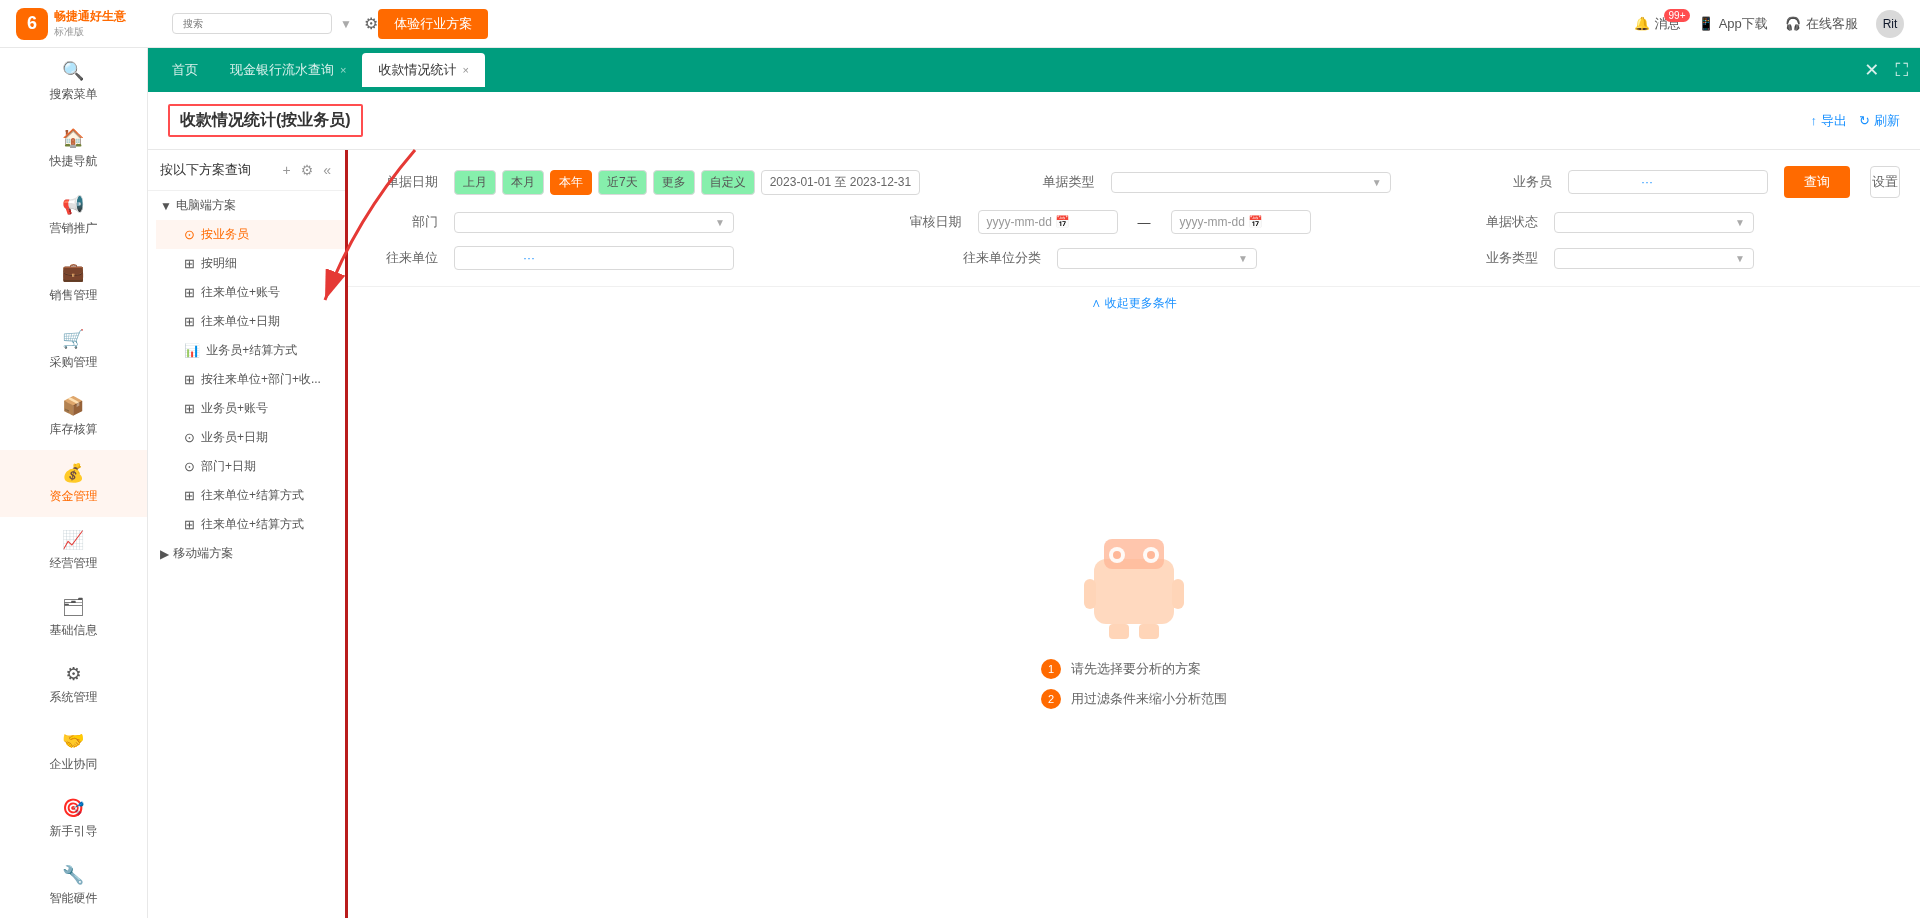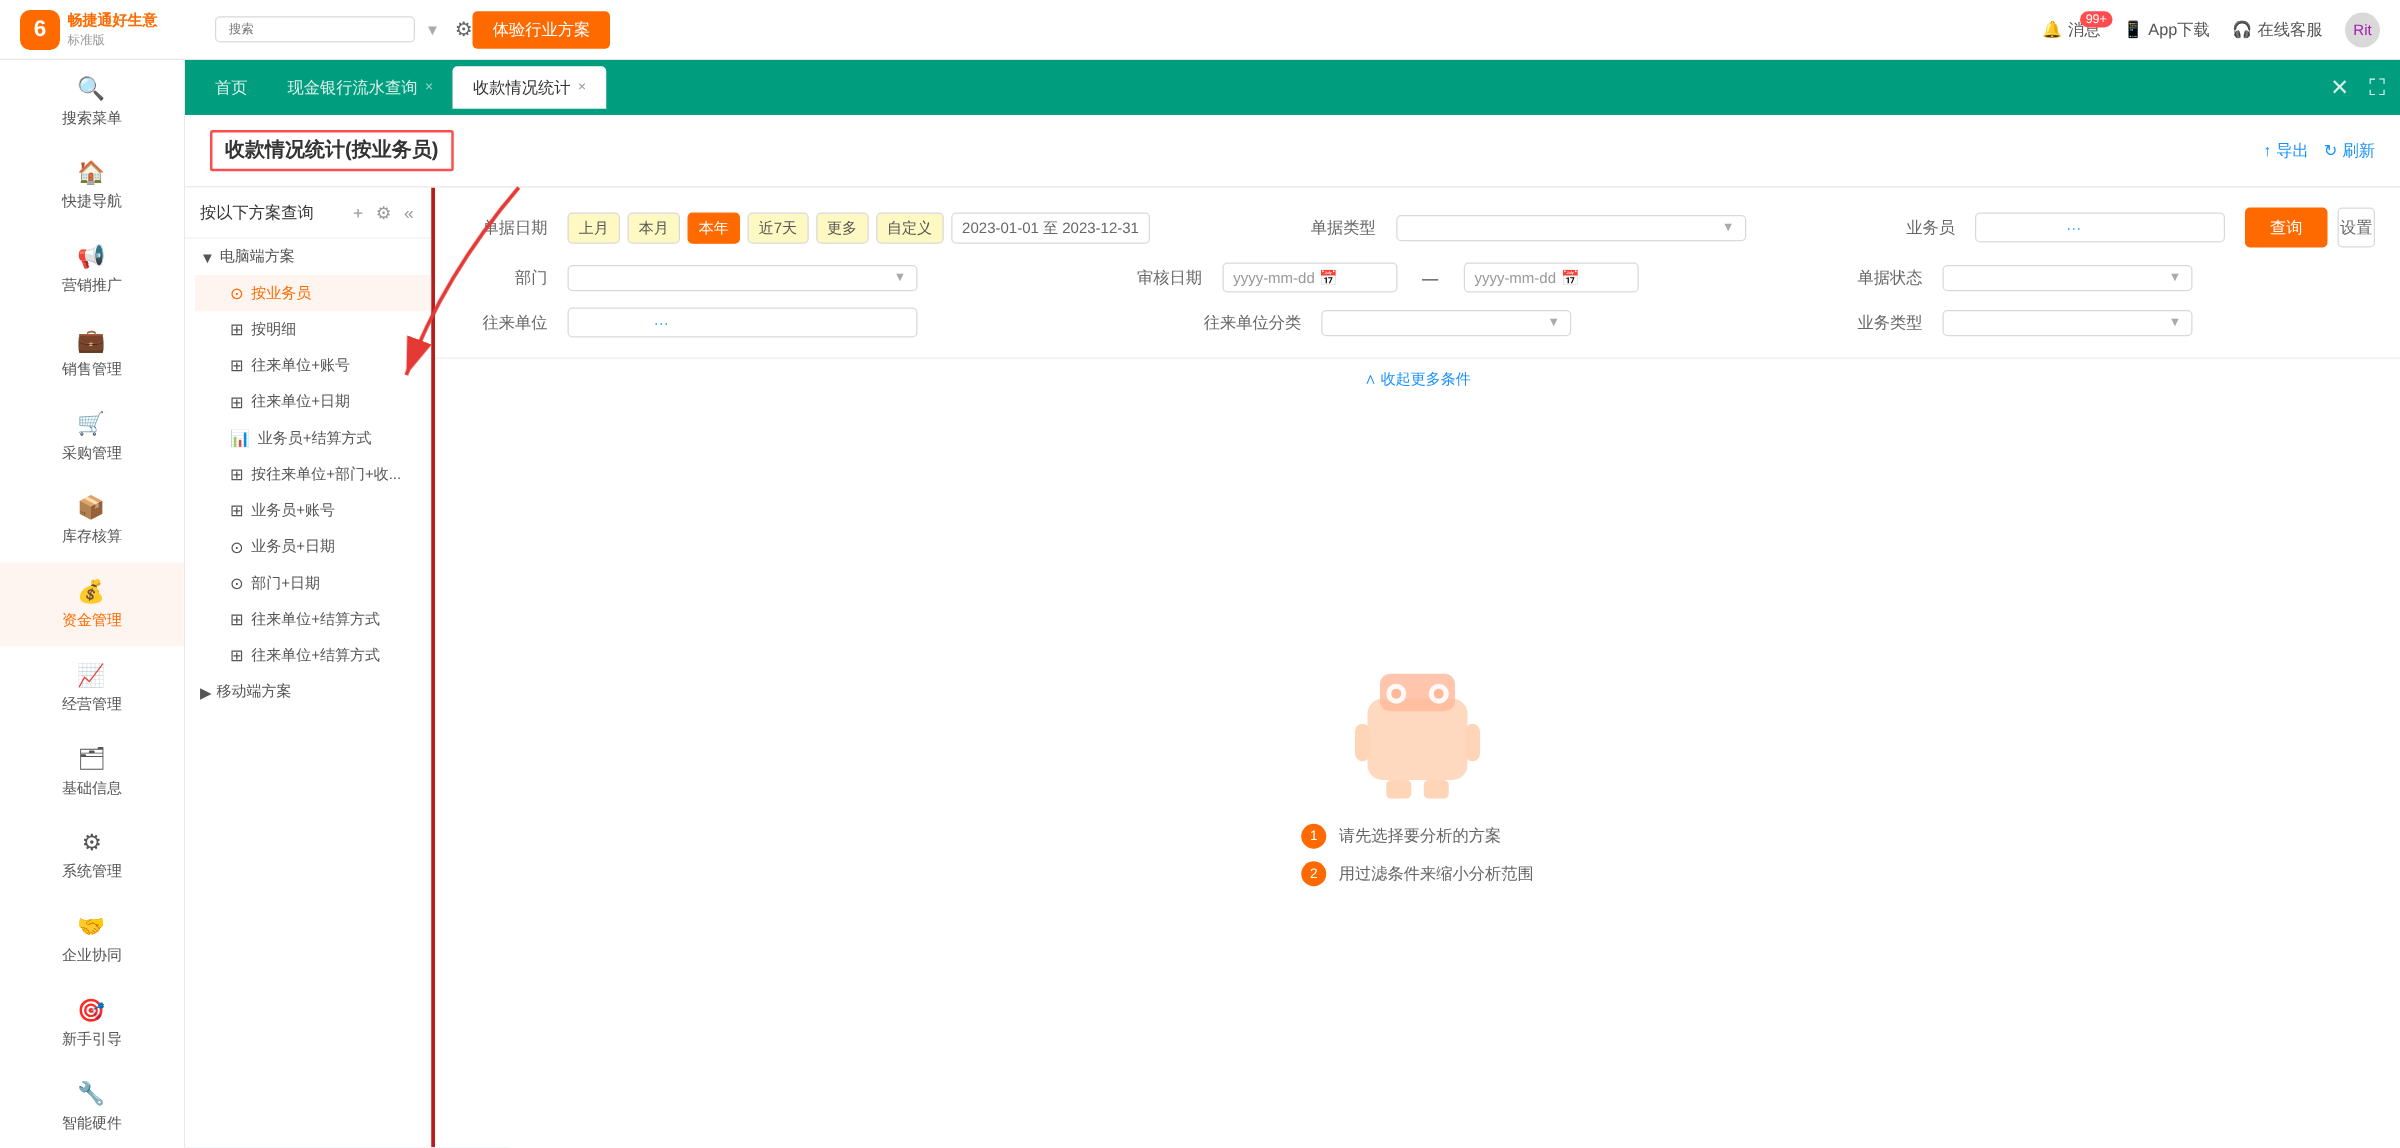--- a/index.html
+++ b/index.html
@@ -64,21 +64,21 @@
       font-size: 10px;
       position: absolute;
       top: -6px; right: -10px;
     }
     .gear-icon { cursor: pointer; font-size: 16px; color: #666; }
     .user-avatar {
       width: 28px; height: 28px;
       background: #d9d9d9;
       border-radius: 50%;
       display: flex; align-items: center; justify-content: center;
-      font-size: 12px; color: #a21caf;
+      font-size: 12px; color: #0f172a;
     }
 
     
     .main-layout {
       display: flex;
       margin-top: 48px;
       height: calc(100vh - 48px);
     }
 
     
@@ -273,21 +273,21 @@
       align-items: center;
       gap: 6px;
     }
     .date-quick-btn {
       padding: 3px 8px;
       border: 1px solid #d9d9d9;
       border-radius: 4px;
       cursor: pointer;
       font-size: 12px;
       color: #555;
-      background: #fef9c3;
+      background: #86efac;
     }
     .date-quick-btn.active {
       background: #ff6a00;
       color: #fff;
       border-color: #ff6a00;
     }
     .date-range {
       font-size: 12px;
       color: #666;
       padding: 3px 8px;
@@ -316,21 +316,21 @@
       gap: 4px;
       background: #fff;
       font-size: 12px;
       color: #999;
       min-width: 140px;
     }
     .date-dash { margin: 0 4px; }
     .action-btns-right {
       margin-left: auto;
       display: flex;
-      gap: 8px;
+      gap: 20px;
     }
     .query-btn {
       background: #ff6a00;
       color: #fff;
       border: none;
       border-radius: 4px;
       padding: 6px 20px;
       cursor: pointer;
       font-size: 13px;
     }

